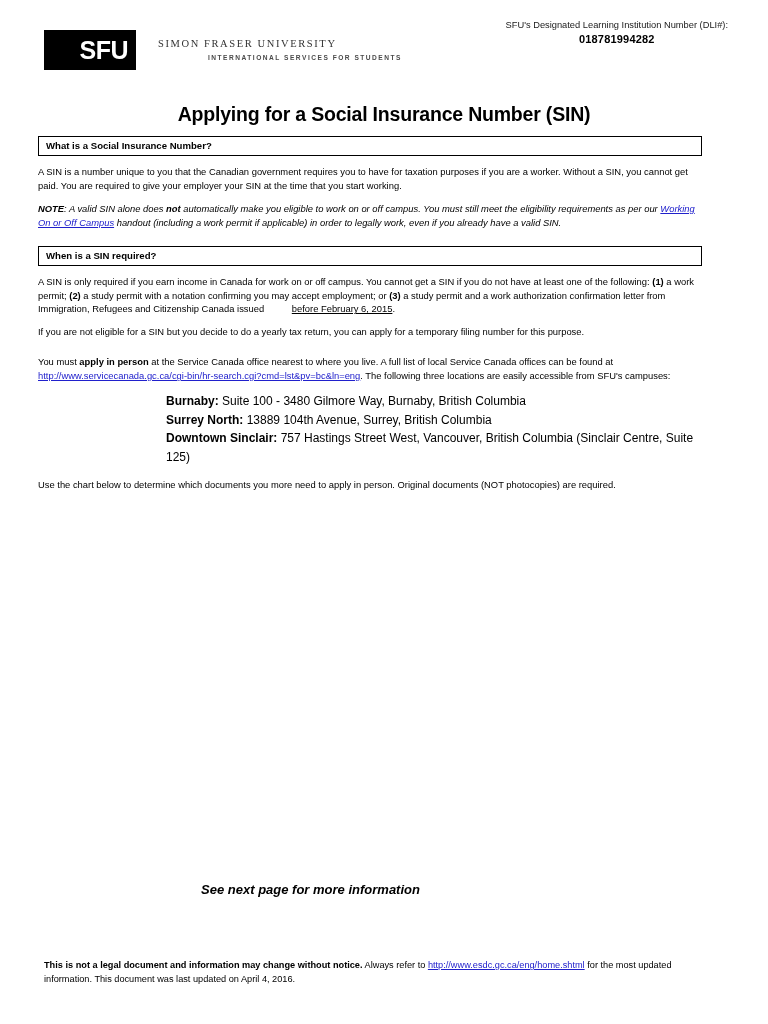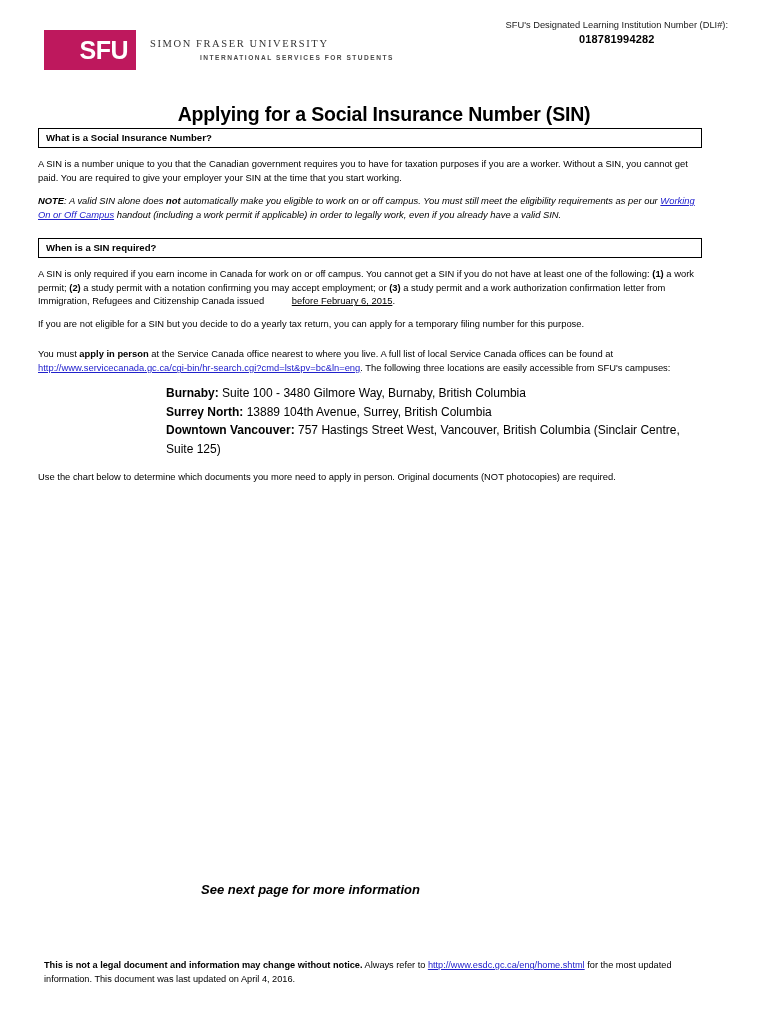--- a/index.html
+++ b/index.html
@@ -28,37 +28,37 @@
   }
   #logo-block {
     position: absolute;
     left: 44px; top: 30px;
     display: flex;
     align-items: flex-start;
   }
   #logo-mark {
     width: 92px;
     height: 40px;
-    background: #be185d;
+    background: #000000;
     display: flex;
     align-items: center;
     justify-content: flex-end;
     box-sizing: border-box;
     padding-right: 8px;
   }
   #logo-mark-text {
     color: #ffffff;
     font-family: "Liberation Sans", sans-serif;
     font-weight: bold;
     font-size: 25px;
     letter-spacing: -0.5px;
     line-height: 1;
   }
   #logo-words {
-    margin-left: 14px;
+    margin-left: 22px;
     padding-top: 8px;
   }
   #logo-university {
     font-family: "Liberation Serif", serif;
     font-size: 10.5px;
     letter-spacing: 1.6px;
     color: #333333;
     white-space: nowrap;
   }
   #logo-unit {
@@ -97,21 +97,21 @@
     text-align: center;
     font-size: 19.5px;
     font-weight: bold;
     letter-spacing: -0.2px;
   }
 
   
   #content {
     position: absolute;
     left: 38px;
-    top: 128px;
+    top: 136px;
     width: 664px;
   }
   .section-head {
     border: 1.6px solid #000000;
     box-sizing: border-box;
     padding: 3px 7px 4px 7px;
     font-size: 9.6px;
     font-weight: bold;
     margin-bottom: 9px;
   }
@@ -217,21 +217,21 @@
     </p>
 
     <div class="addr-block">
       <div>
         <b>Burnaby:</b><span> Suite 100 - 3480 Gilmore Way, Burnaby, British Columbia</span>
       </div>
       <div>
         <b>Surrey North:</b><span> 13889 104th Avenue, Surrey, British Columbia</span>
       </div>
       <div>
-        <b>Downtown Vancouver:</b><span> 757 Hastings Street West, Vancouver, British Columbia (Sinclair Centre, Suite 125)</span>
+        <b>Downtown Sinclair:</b><span> 757 Hastings Street West, Vancouver, British Columbia (Sinclair Centre, Suite 125)</span>
       </div>
     </div>
 
     <p class="para">Use the chart below to determine which documents you more need to apply in person.  Original documents (NOT photocopies) are required.</p>
   </div>
 
   <div id="flowchart">
 
     <svg id="fc-svg" viewBox="0 0 768 290">
       <defs>

